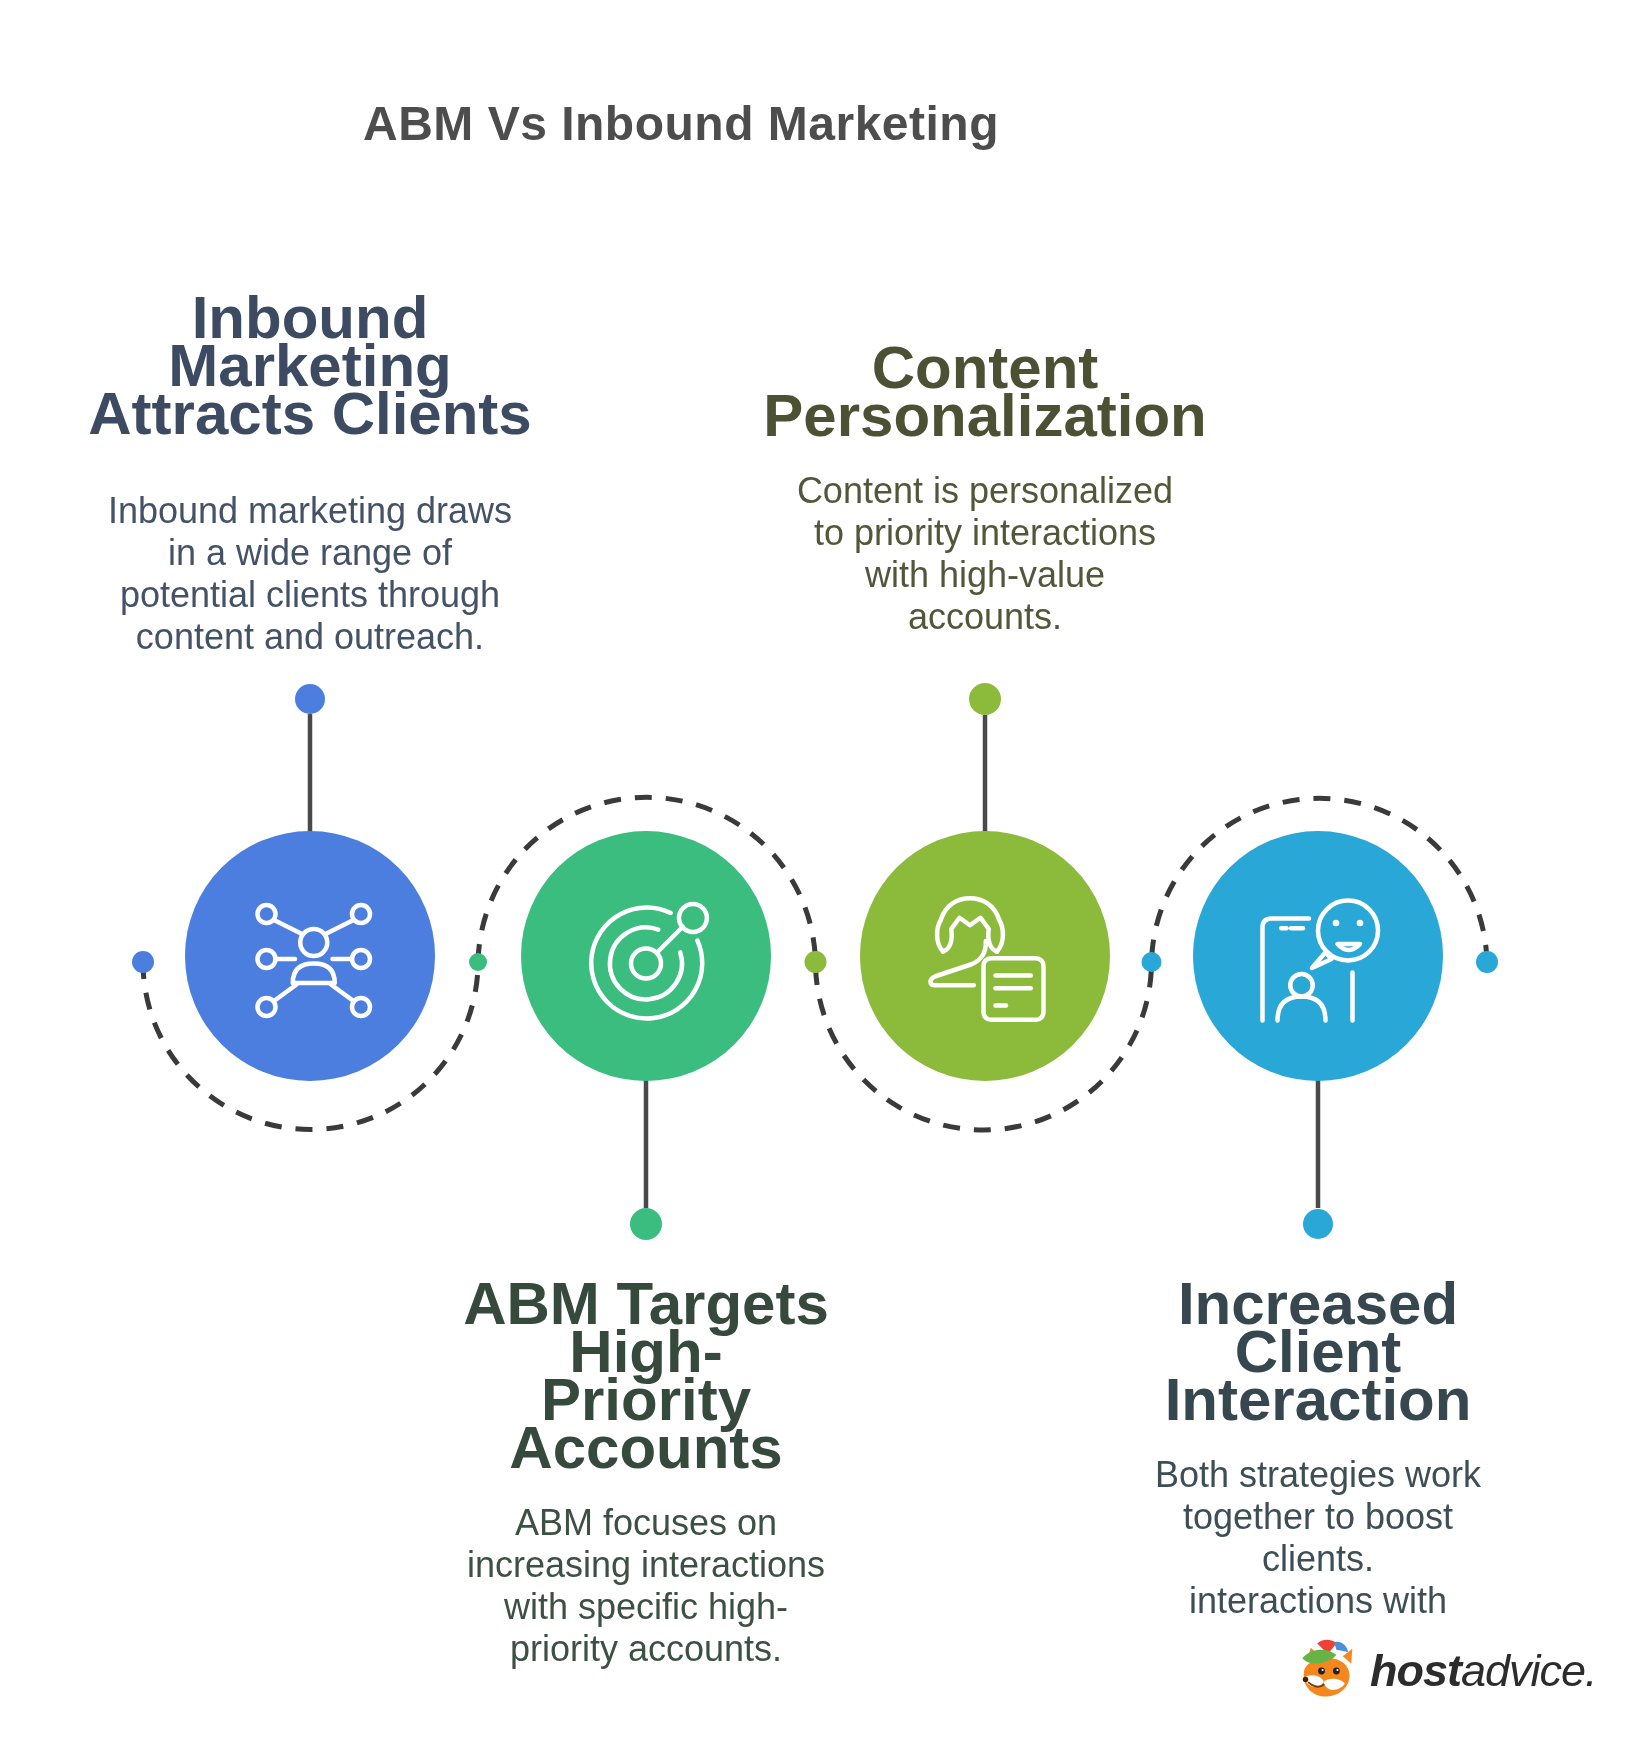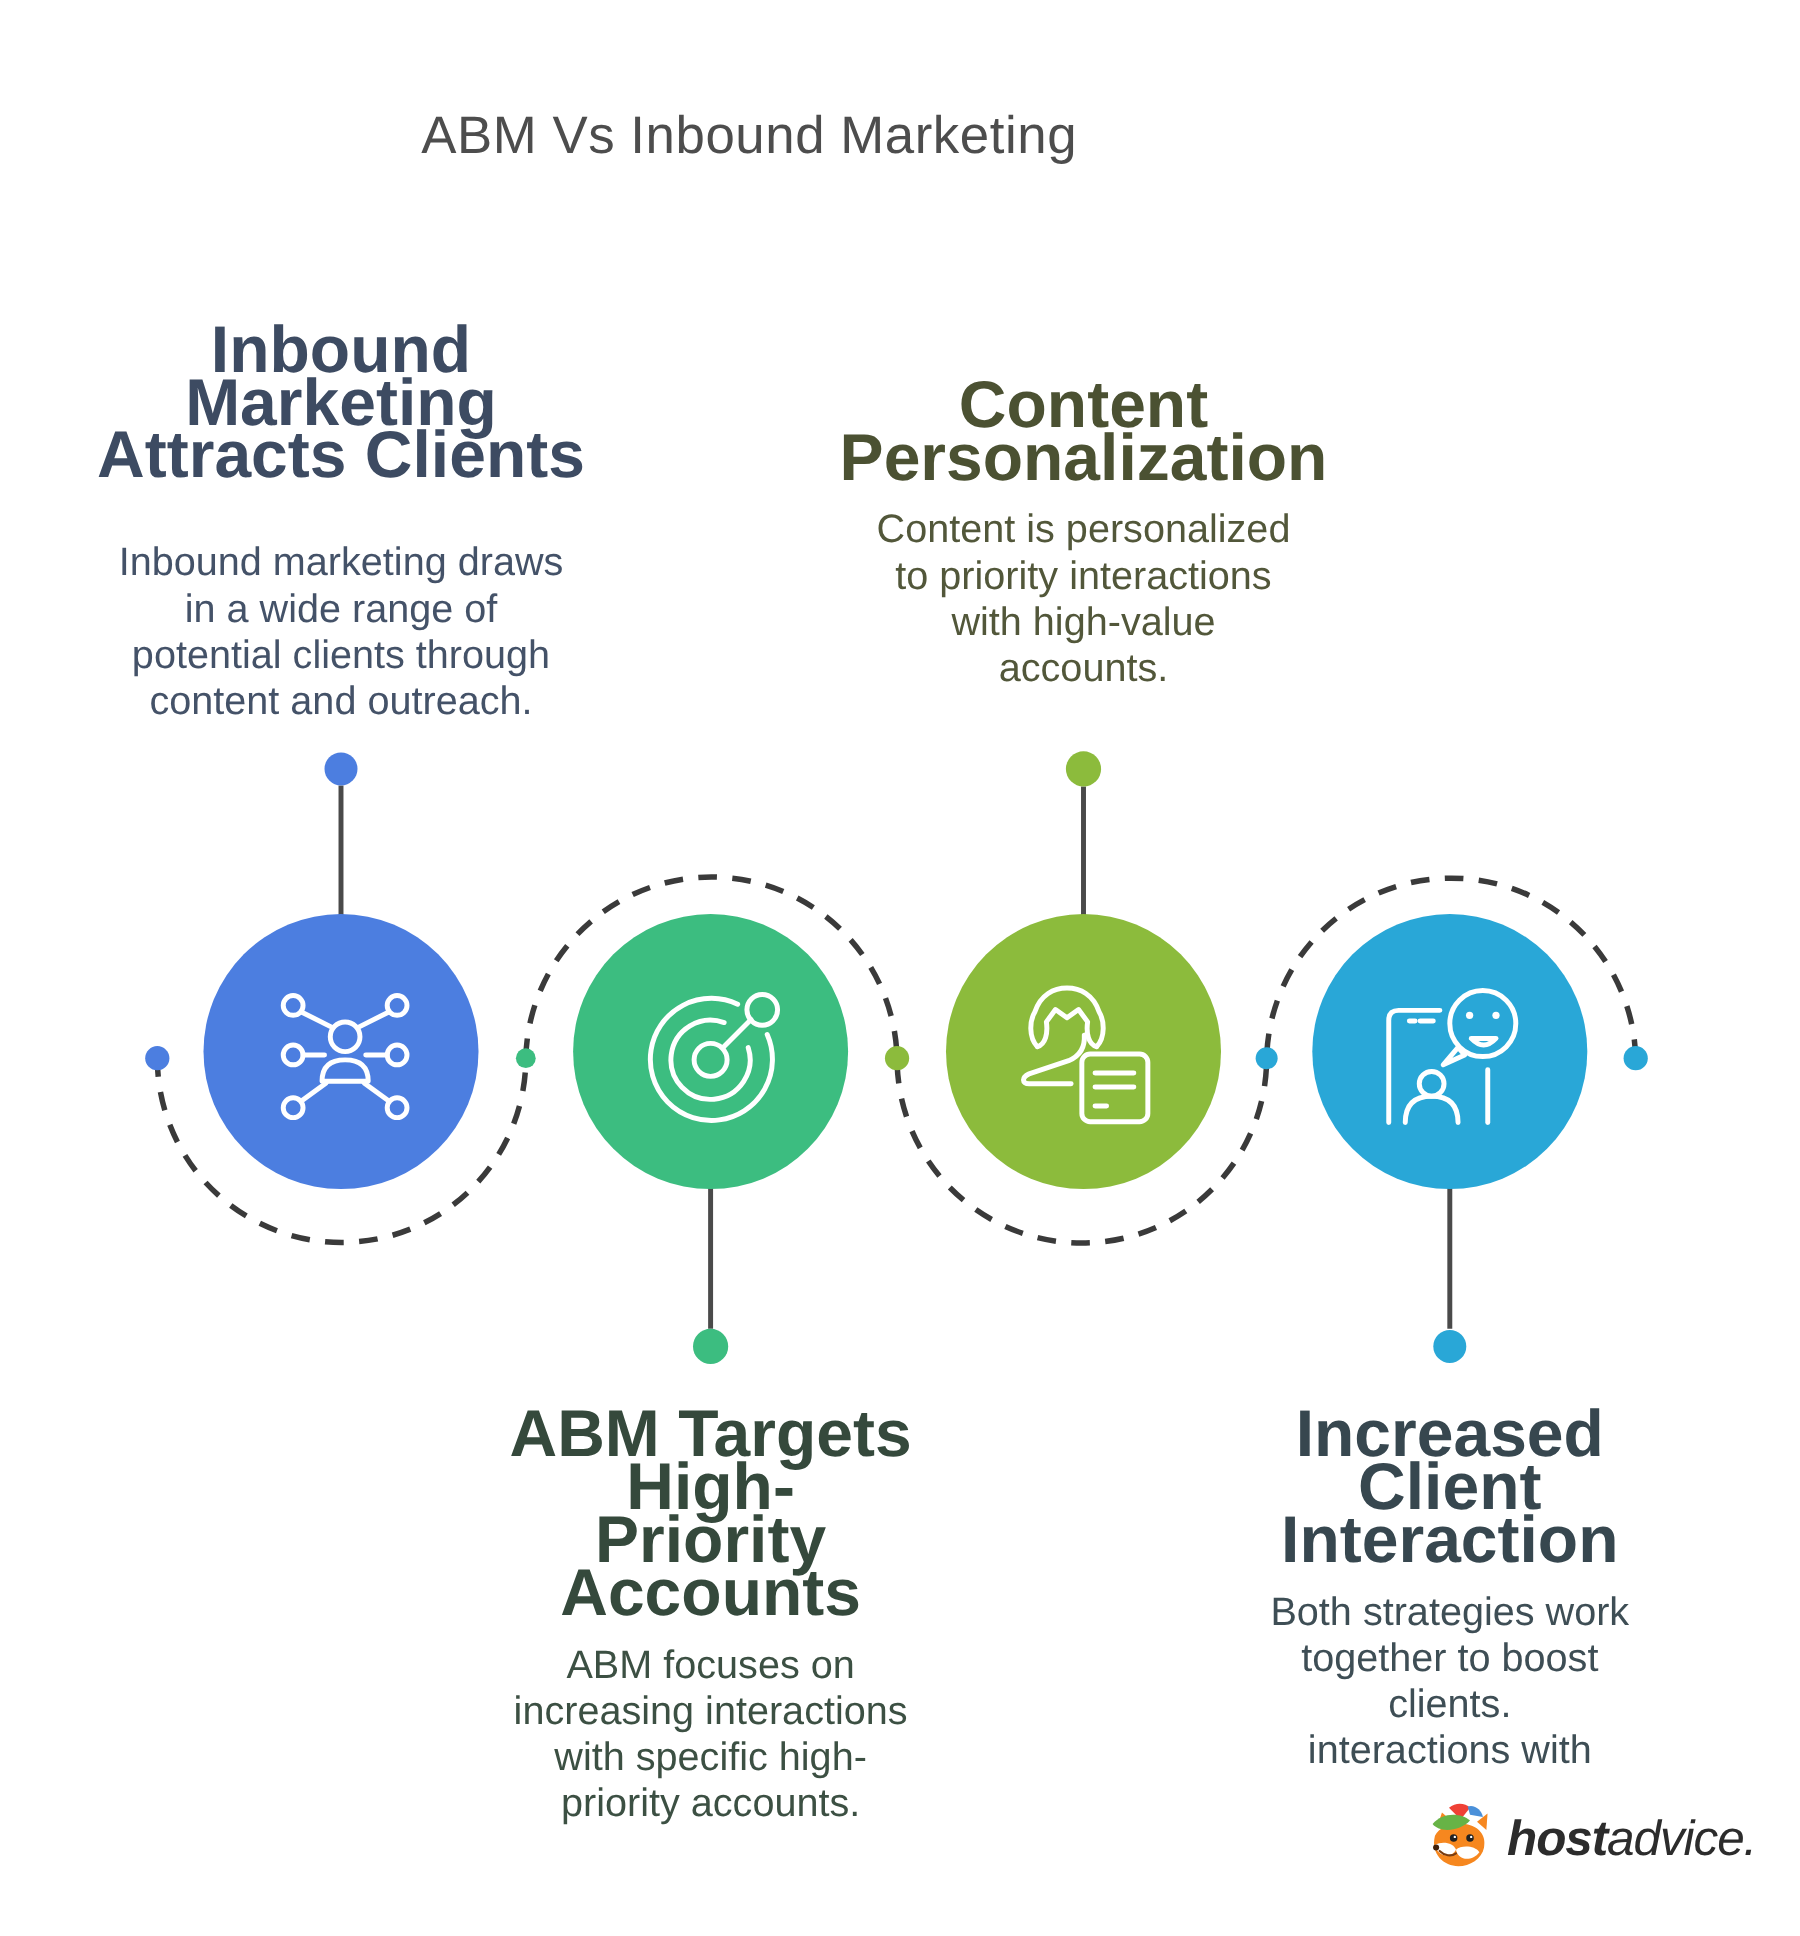--- a/index.html
+++ b/index.html
@@ -1,23 +1,23 @@
 <!DOCTYPE html>
 <html><head>
 <meta charset="utf-8">
 <style>
   html,body{margin:0;padding:0;background:#ffffff;}
   .canvas{position:relative;width:1636px;height:1760px;background:#ffffff;overflow:hidden;
           font-family:"Liberation Sans", sans-serif;}
   .title{position:absolute;top:96px;left:0;width:1362px;text-align:center;
-         font-size:48px;font-weight:normal;letter-spacing:.5px;}
+         font-size:48px;font-weight:bold;letter-spacing:.5px;}
   .diagram{position:absolute;left:0;top:0;}
   .label{position:absolute;width:460px;text-align:center;}
   .label .heading{font-size:60px;font-weight:bold;line-height:48px;}
-  .label .body{font-size:36px;line-height:42px;margin-top:20px;opacity:.96;}
+  .label .body{font-size:36px;line-height:42px;margin-top:30px;opacity:.96;}
   .label-0{left:80px;top:294px;}
   .label-0 .body{margin-top:52px;}
   .label-1{left:416px;top:1280px;}
   .label-2{left:755px;top:344px;}
   .label-3{left:1088px;top:1280px;}
   .logo{position:absolute;left:1296px;top:1636px;display:flex;align-items:center;gap:6px;height:70px;}
   .logo-text{font-size:45px;font-style:italic;letter-spacing:-1px;white-space:nowrap;}
   .logo-text .bold{font-weight:bold;margin-top:48px;}
   .icon-stroke{fill:none;stroke:#ffffff;stroke-width:3;stroke-linecap:round;stroke-linejoin:round;}
 </style>

